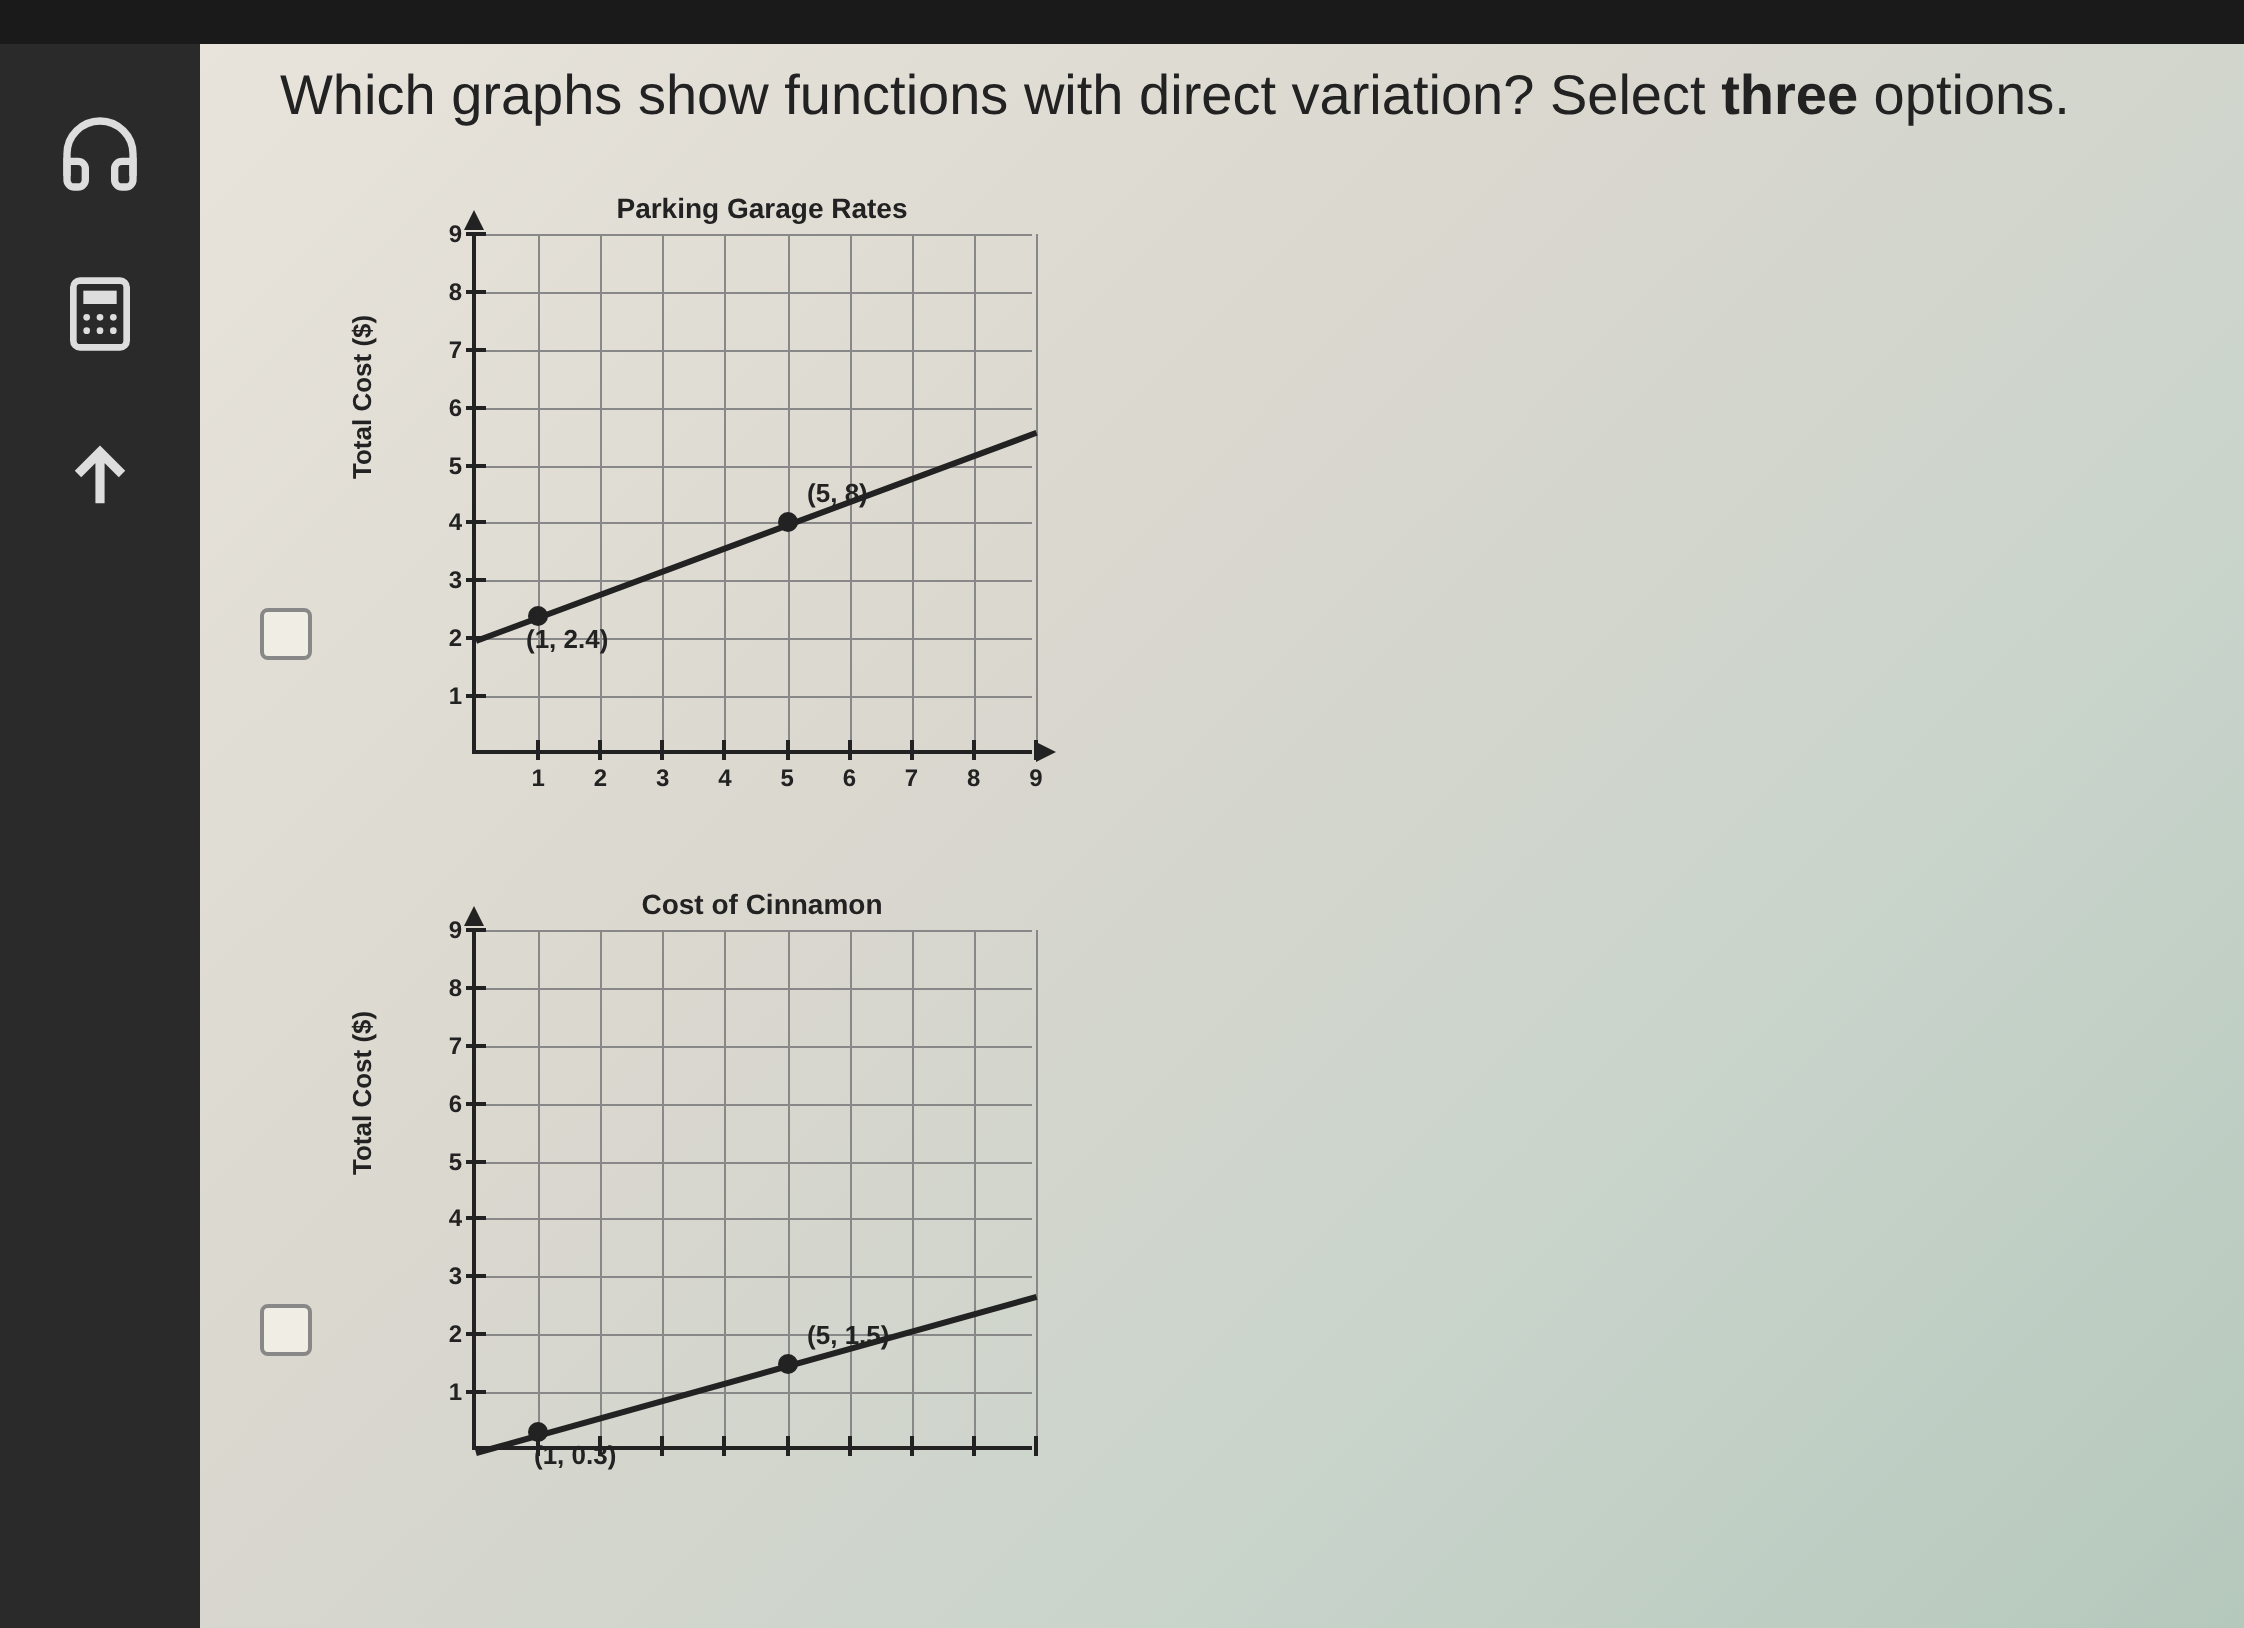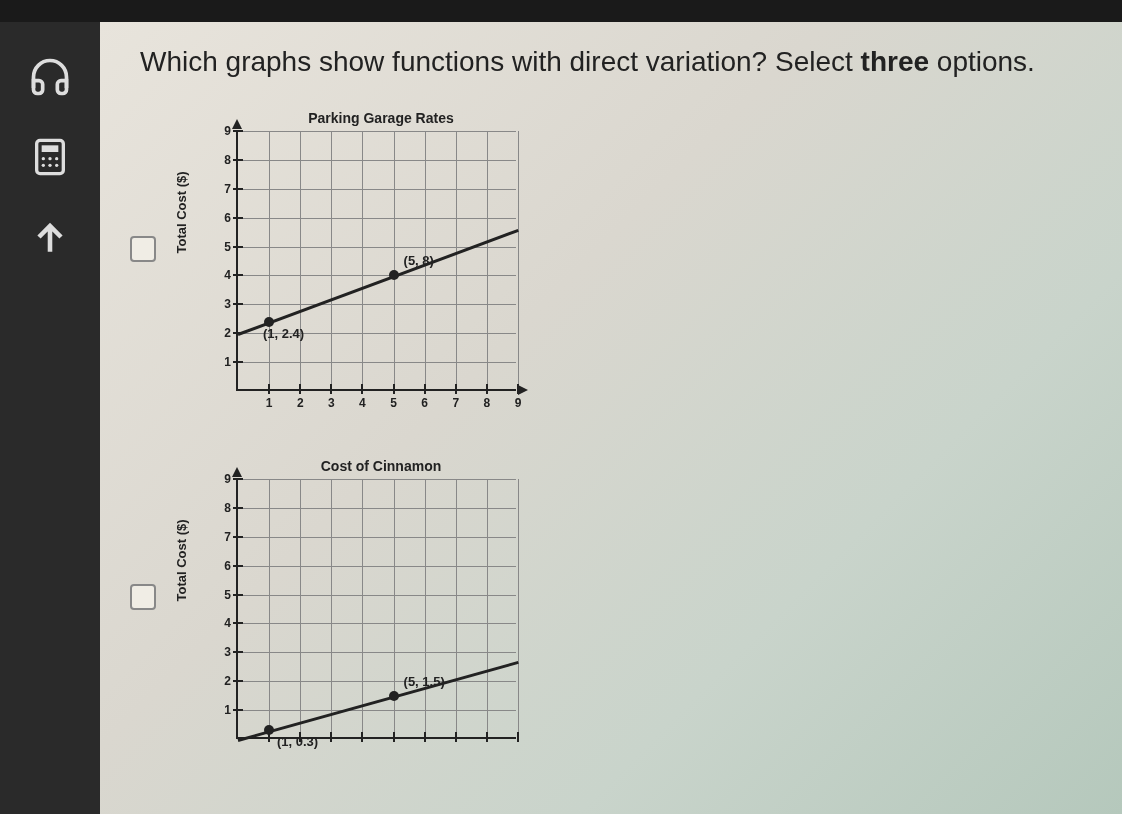--- a/index.html
+++ b/index.html
@@ -37,33 +37,33 @@
       justify-content: center;
       color: #ddd;
     }
     .content-area {
       position: absolute;
       left: 100px;
       top: 22px;
       right: 0;
       bottom: 0;
       background: linear-gradient(135deg, #e8e4dc 0%, #dad7cf 40%, #c9d4cb 70%, #b5c8bc 100%);
-      padding: 24px 20px;
+      padding: 10px 20px;
       overflow: hidden;
     }
     .question-text {
       font-size: 28px;
       color: #222;
       margin-bottom: 20px;
       padding-left: 20px;
     }
     .question-text strong { font-weight: bold; }
     .option-row {
       display: flex;
-      align-items: flex-start;
+      align-items: center;
       margin-bottom: 15px;
       margin-left: 10px;
       margin-top: 28px;
     }
     .checkbox {
       width: 26px;
       height: 26px;
       border: 2px solid #888;
       border-radius: 4px;
       margin-top: 130px;
@@ -355,20 +355,20 @@
           <div class="grid-line-v" style="left: 186.667px;"></div>
           <div class="tick-mark-x" style="left: 185.667px;"></div>
           <div class="grid-line-v" style="left: 217.778px;"></div>
           <div class="tick-mark-x" style="left: 216.778px;"></div>
           <div class="grid-line-v" style="left: 248.889px;"></div>
           <div class="tick-mark-x" style="left: 247.889px;"></div>
           <div class="grid-line-v" style="left: 280px;"></div>
           <div class="tick-mark-x" style="left: 279px;"></div>
           <div class="data-line" style="left: 0px; top: 260px; width: 290.661px; transform: rotate(-15.5663deg);"></div>
           <div class="data-point" style="left: 31.1111px; top: 251.333px;"></div>
-          <div class="point-label" style="left: 39px; top: 255.333px;">(1, 0.3)</div>
+          <div class="point-label" style="left: 29px; top: 255.333px;">(1, 0.3)</div>
           <div class="data-point" style="left: 155.556px; top: 216.667px;"></div>
           <div class="point-label" style="left: 165.556px; top: 194.667px;">(5, 1.5)</div>
         </div>
     </div>
   </div>
 
 </div>
 
 </body></html>

